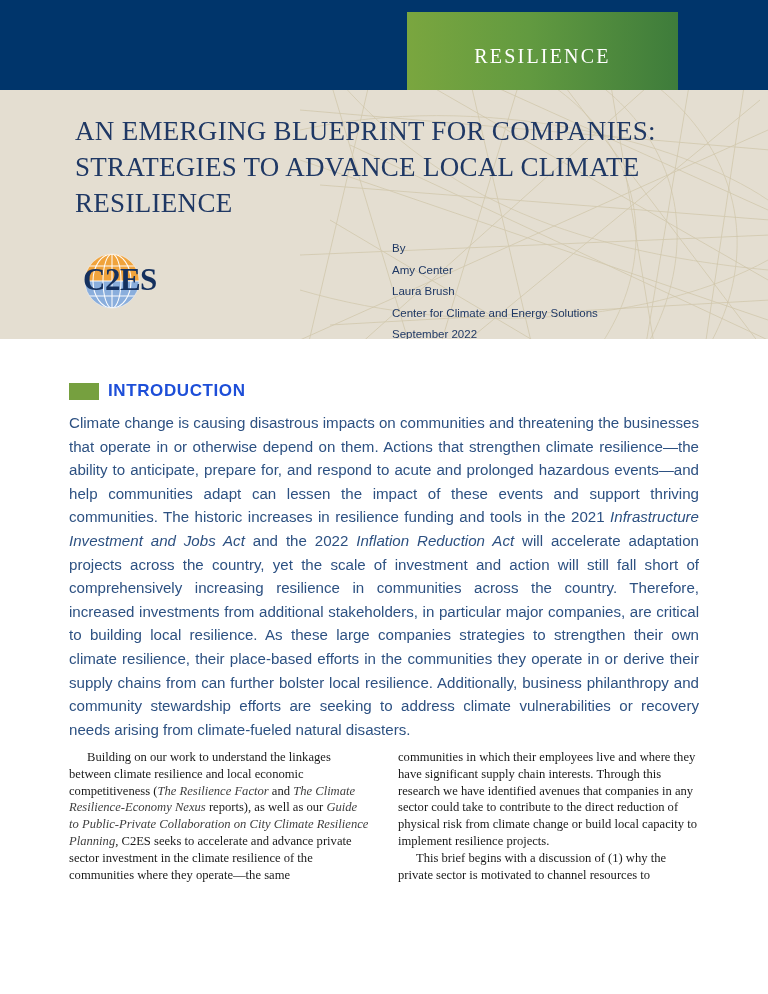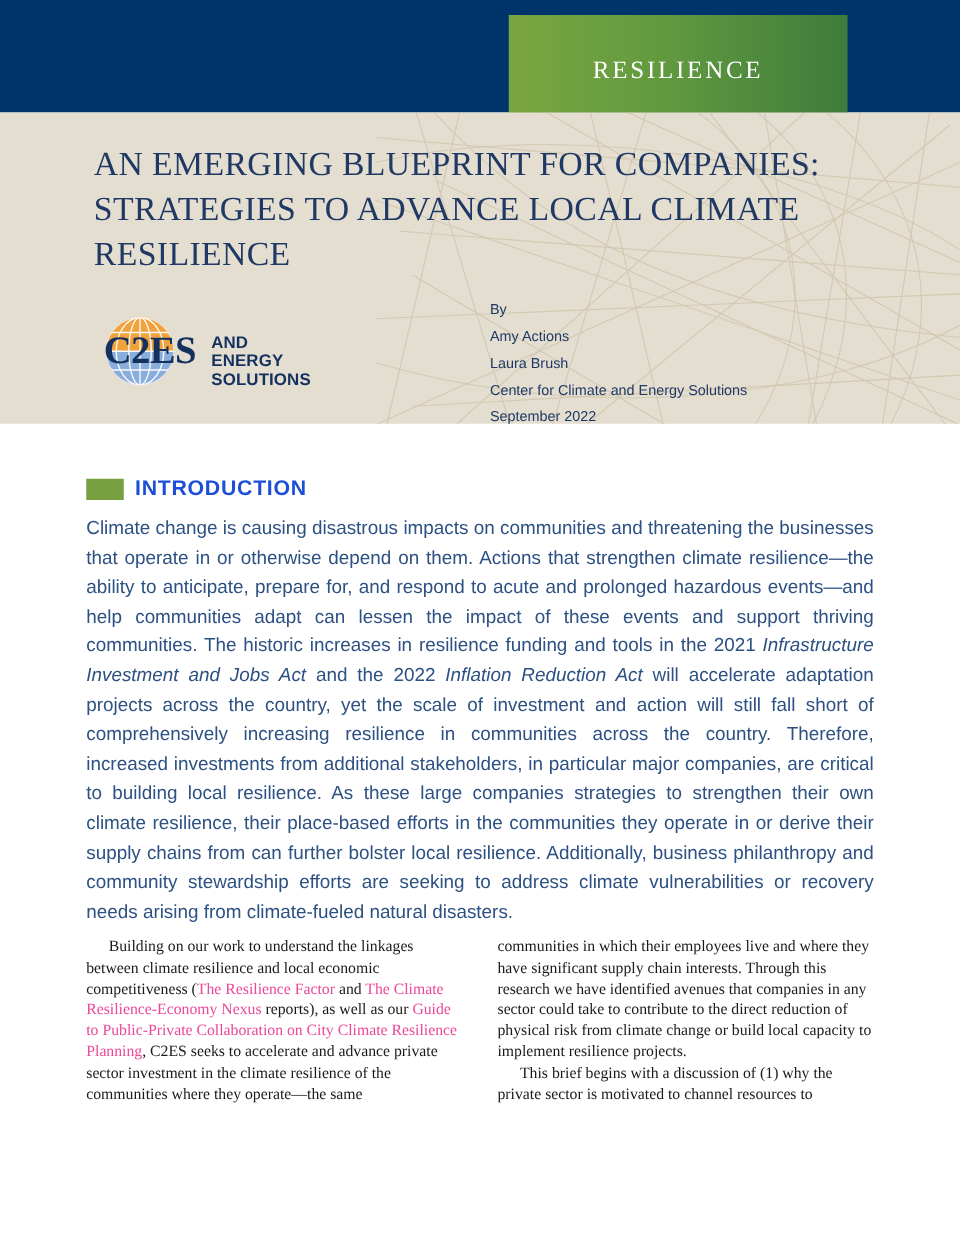--- a/index.html
+++ b/index.html
@@ -177,21 +177,22 @@
     color: #1A1A1A;
     font-family: "Liberation Serif", serif;
     font-size: 12.6px;
     line-height: 16.8px;
     text-align: left;
   }
   .col p { margin: 0; }
   .col p + p { text-indent: 18px; }
   .col .first { text-indent: 18px; }
   .link-green {
-    color: #ec4899;
+    color: #404040;
+    font-style: italic;
     text-align: right;
   }
 </style>
 </head>
 <body>
 
 <div class="banner">
   <div class="banner-green">
     <span class="banner-green-label">RESILIENCE</span>
   </div>
@@ -251,27 +252,26 @@
             <line x1="0" y1="44" x2="58" y2="44"></line>
             <ellipse cx="29" cy="29" rx="9" ry="27"></ellipse>
             <ellipse cx="29" cy="29" rx="19" ry="27"></ellipse>
             <line x1="29" y1="0" x2="29" y2="58"></line>
           </g>
         </g>
         <circle cx="29" cy="29" r="27" fill="none" stroke="#FFFFFF" stroke-width="0.8" opacity="0.5"></circle>
       </svg>
       <div class="logo-c2es">C2ES</div>
       <div class="logo-words">
-        <div>AND ENERGY SOLUTIONS</div>
       </div>
     </div>
 
     <div class="byline">
       <div>By</div>
-      <div>Amy Actions</div>
+      <div>Amy Center</div>
       <div>Laura Brush</div>
       <div>Center for Climate and Energy Solutions</div>
       <div>September 2022</div>
     </div>
   </div>
 </div>
 
 <div class="intro-head">
   <span class="intro-square"></span>
   <span class="intro-label">INTRODUCTION</span>

